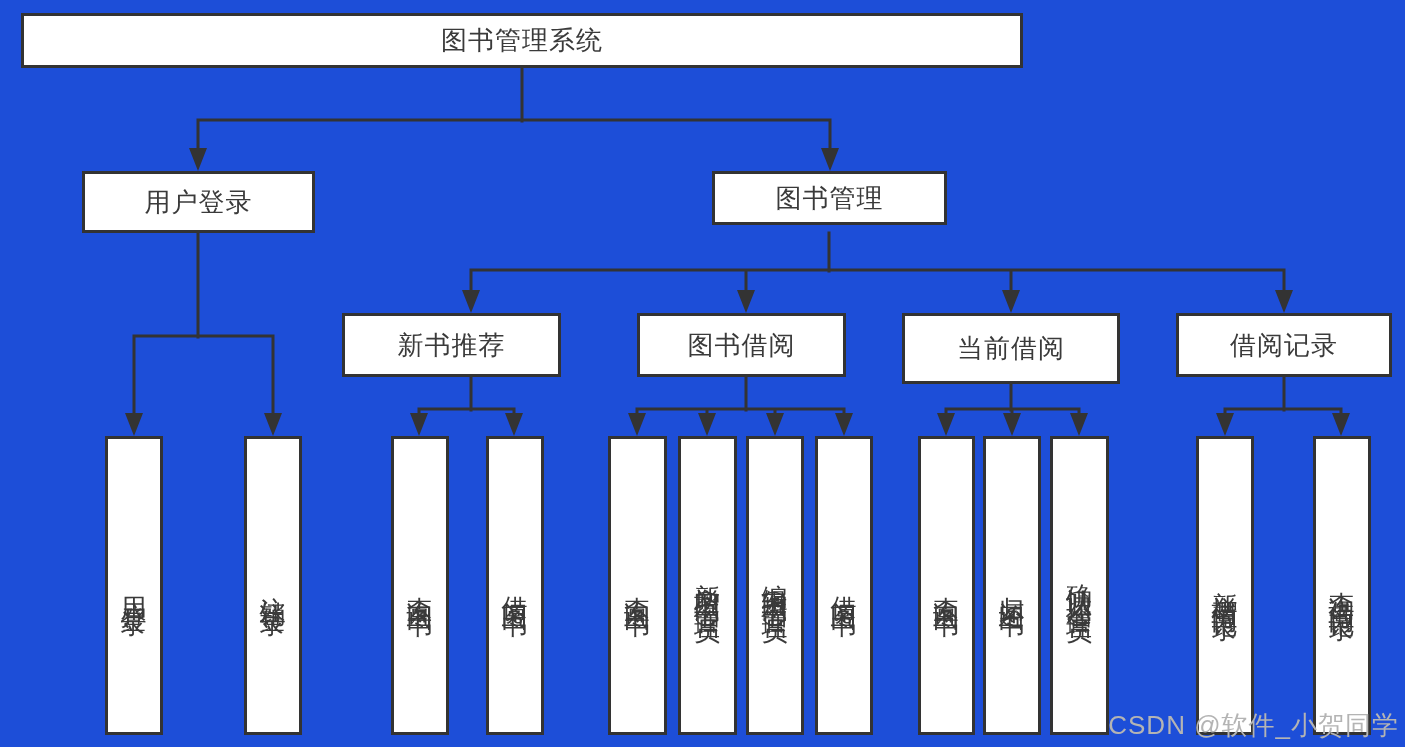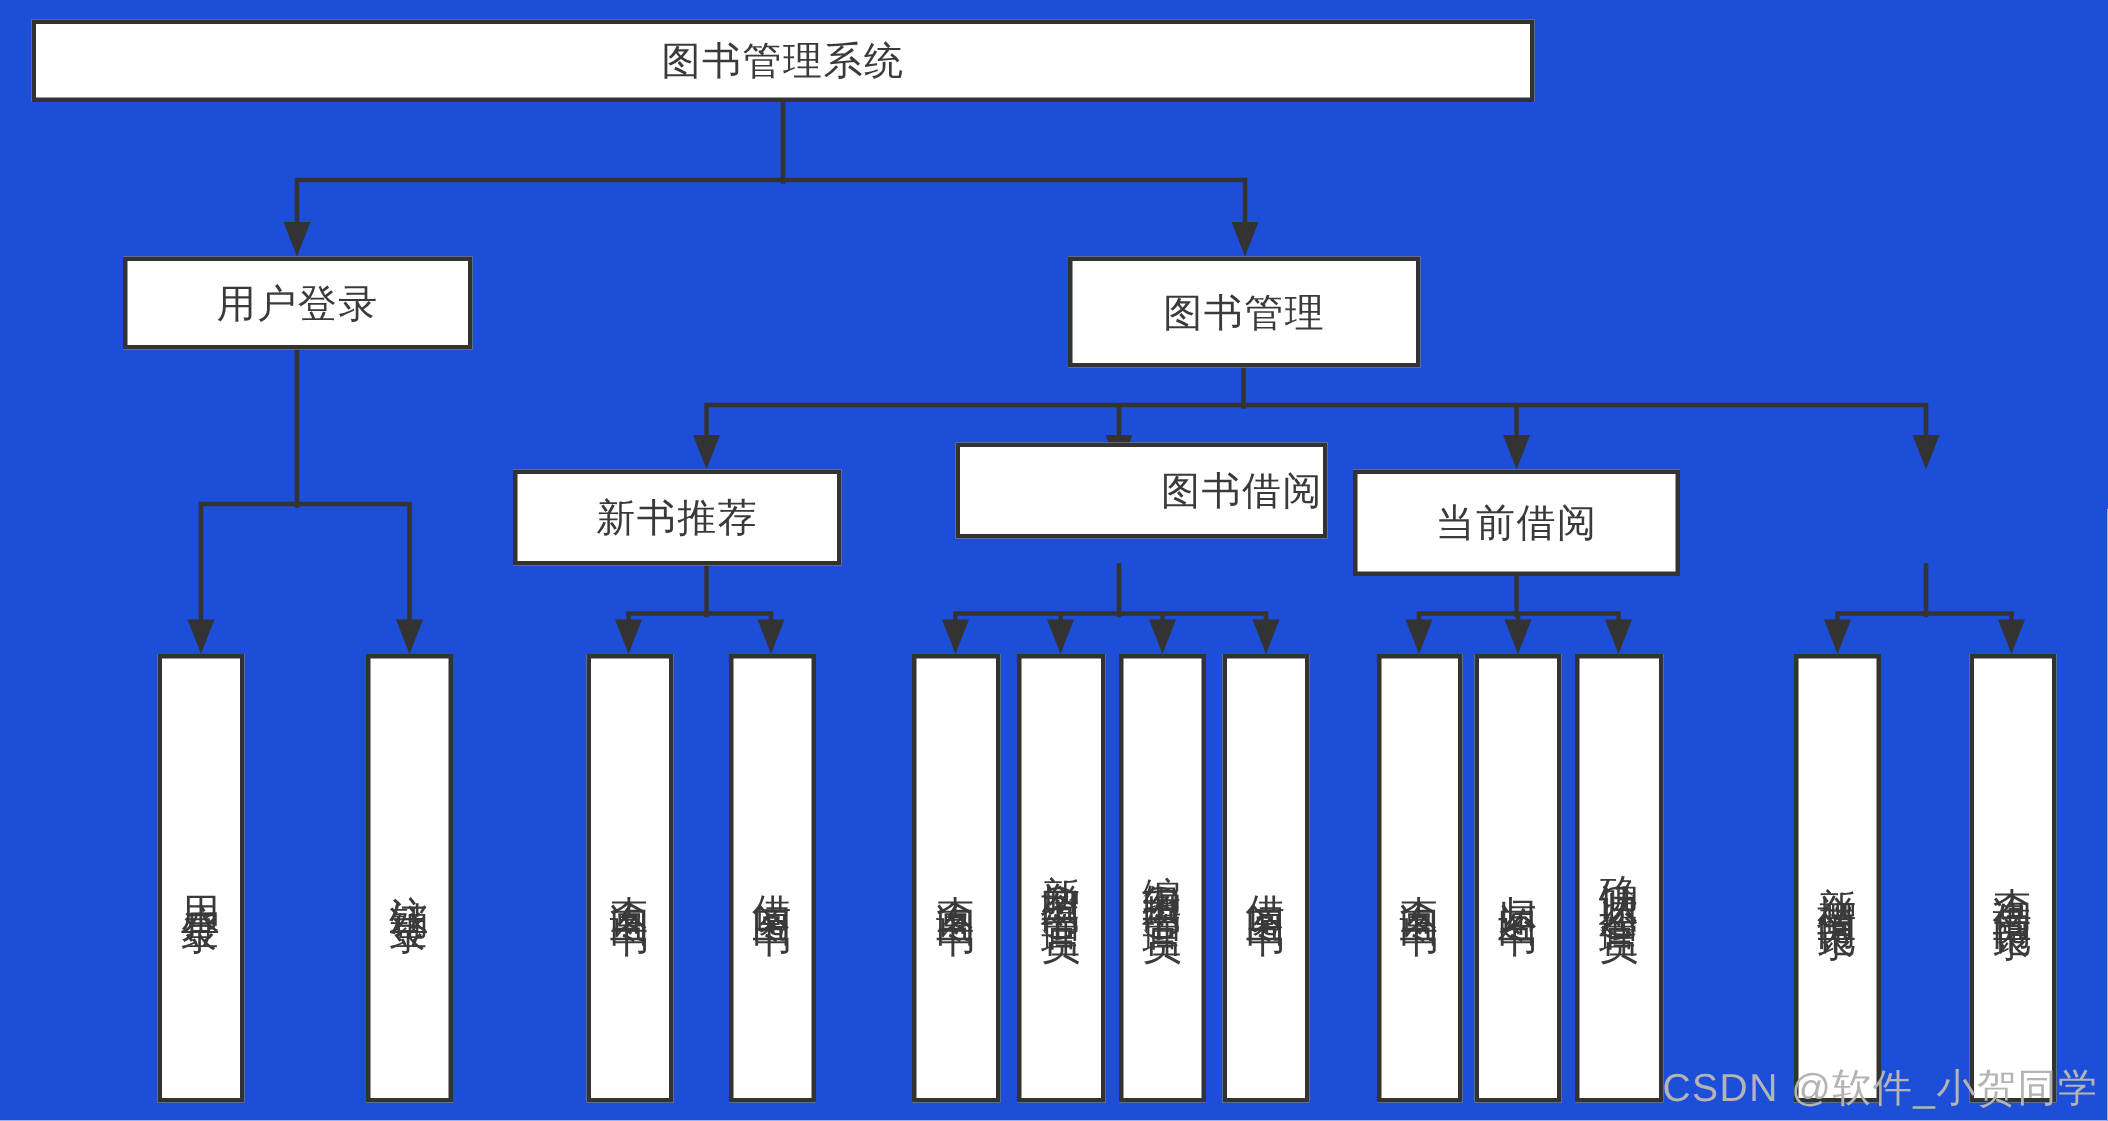--- a/index.html
+++ b/index.html
@@ -126,33 +126,36 @@
     </g>
   </svg>
 
   <div class="node" style="left:21px; top:13px; width:1002px; height:55px;">
     <span class="hlabel">图书管理系统</span>
   </div>
 
   <div class="node" style="left:82px; top:171px; width:233px; height:62px;">
     <span class="hlabel">用户登录</span>
   </div>
-  <div class="node" style="left:712px; top:171px; width:235px; height:74px;">
+  <div class="node" style="left:712px; top:171px; width:235px; height:54px;">
     <span class="hlabel">图书管理</span>
   </div>
 
   <div class="node" style="left:342px; top:313px; width:219px; height:64px;">
     <span class="hlabel">新书推荐</span>
   </div>
-  <div class="node" style="left:637px; top:295px; width:248px; height:64px;justify-content:flex-end;">
+  <div class="node" style="left:637px; top:313px; width:209px; height:64px;">
     <span class="hlabel">图书借阅</span>
   </div>
   <div class="node" style="left:902px; top:313px; width:218px; height:71px;">
     <span class="hlabel">当前借阅</span>
   </div>
+  <div class="node" style="left:1176px; top:313px; width:216px; height:64px;">
+    <span class="hlabel">借阅记录</span>
+  </div>
 
   <div class="node" style="left:105px; top:436px; width:58px; height:299px;">
     <span class="vlabel">用户登录</span>
   </div>
   <div class="node" style="left:244px; top:436px; width:58px; height:299px;">
     <span class="vlabel">注销登录</span>
   </div>
 
   <div class="node" style="left:391px; top:436px; width:58px; height:299px;">
     <span class="vlabel">查询图书</span>

